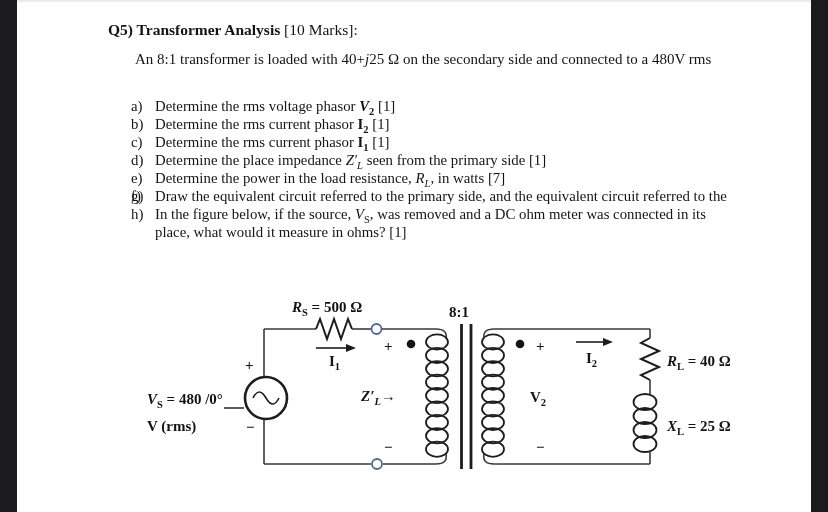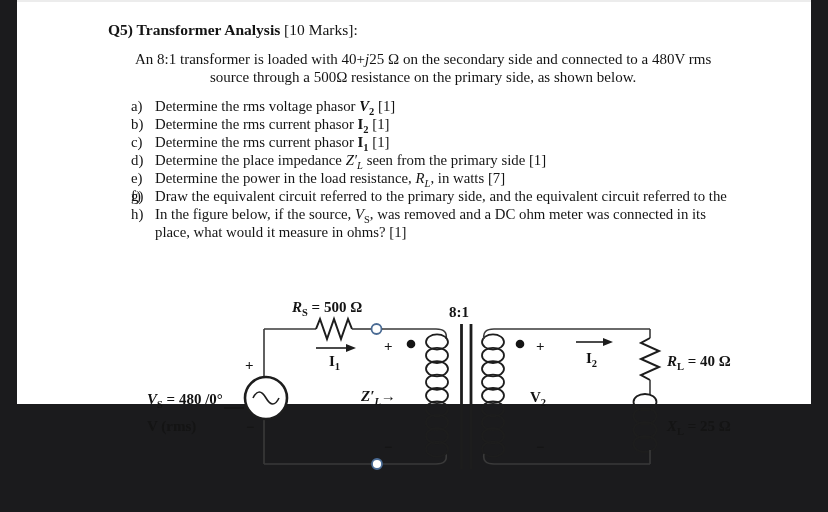--- a/index.html
+++ b/index.html
@@ -1,22 +1,22 @@
 <!DOCTYPE html>
 <html><head>
 <meta charset="utf-8">
 <style>
   html,body{margin:0;padding:0;}
   body{width:828px;height:512px;background:#1b1b1d;overflow:hidden;position:relative;
        font-family:"Liberation Serif",serif;}
-  .page{position:absolute;left:17px;top:0;width:794px;height:404px;background:#ffffff;
+  .page{position:absolute;left:17px;top:0;width:794px;height:512px;background:#ffffff;
         color:#141414;border-top:2px solid #ececec;box-sizing:border-box;}
   .title{position:absolute;left:91px;top:19px;font-size:15.5px;white-space:nowrap;}
   .title .tb{font-weight:bold;}
-  .para{position:absolute;left:118px;top:49px;font-size:15px;line-height:17.5px;white-space:nowrap;text-align:center;}
+  .para{position:absolute;left:118px;top:49px;font-size:15px;line-height:17.5px;white-space:nowrap;}
   .list{position:absolute;left:0;top:95px;font-size:14.8px;}
   .item{position:relative;padding-left:138px;line-height:18px;white-space:nowrap;}
   .letter{position:absolute;left:114px;}
   sub{font-size:10.5px;line-height:0;}
   .bi{font-weight:bold;font-style:italic;}
   .b{font-weight:bold;}
   .i{font-style:italic;}
   svg{position:absolute;left:130px;top:288px;}
   svg text{font-family:"Liberation Serif",serif;font-size:15px;font-weight:bold;fill:#141414;}
   .ti{font-style:italic;}
@@ -27,21 +27,20 @@
 </style>
 </head>
 <body>
 
 <div class="page">
 
   <div class="title"><span class="tb">Q5) Transformer Analysis</span><span> [10 Marks]:</span></div>
 
   <div class="para">
     <div><span>An 8:1 transformer is loaded with 40+</span><span class="i">j</span><span>25 Ω on the secondary side and connected to a 480V rms</span></div>
-    <div>source through a 500Ω resistance on the primary side, as shown below.</div>
   </div>
 
   <div class="list">
     <div class="item">
       <span class="letter">a)</span><span>Determine the rms voltage phasor </span><span class="bi">V</span><sub class="b">2</sub><span> [1]</span>
     </div>
     <div class="item">
       <span class="letter">b)</span><span>Determine the rms current phasor </span><span class="b">I</span><sub class="b">2</sub><span> [1]</span>
     </div>
     <div class="item">

